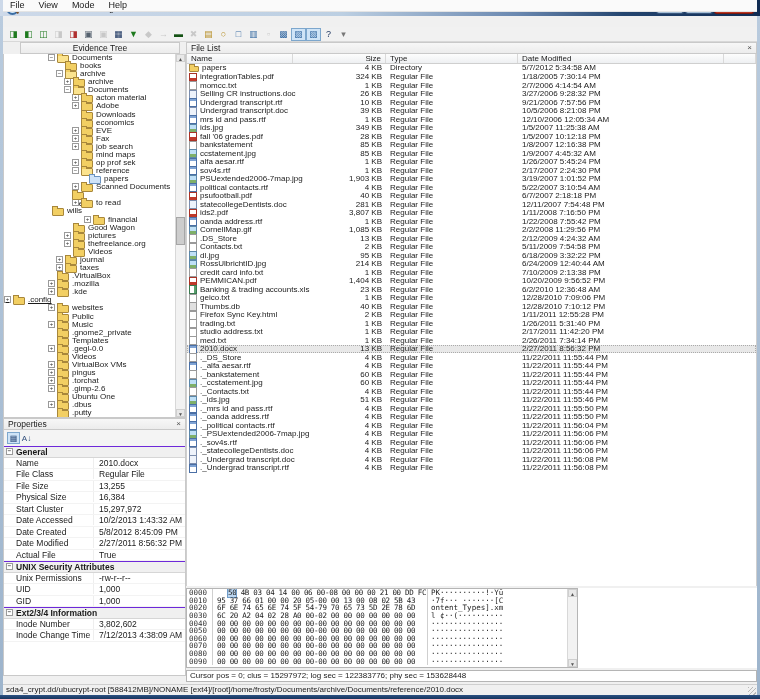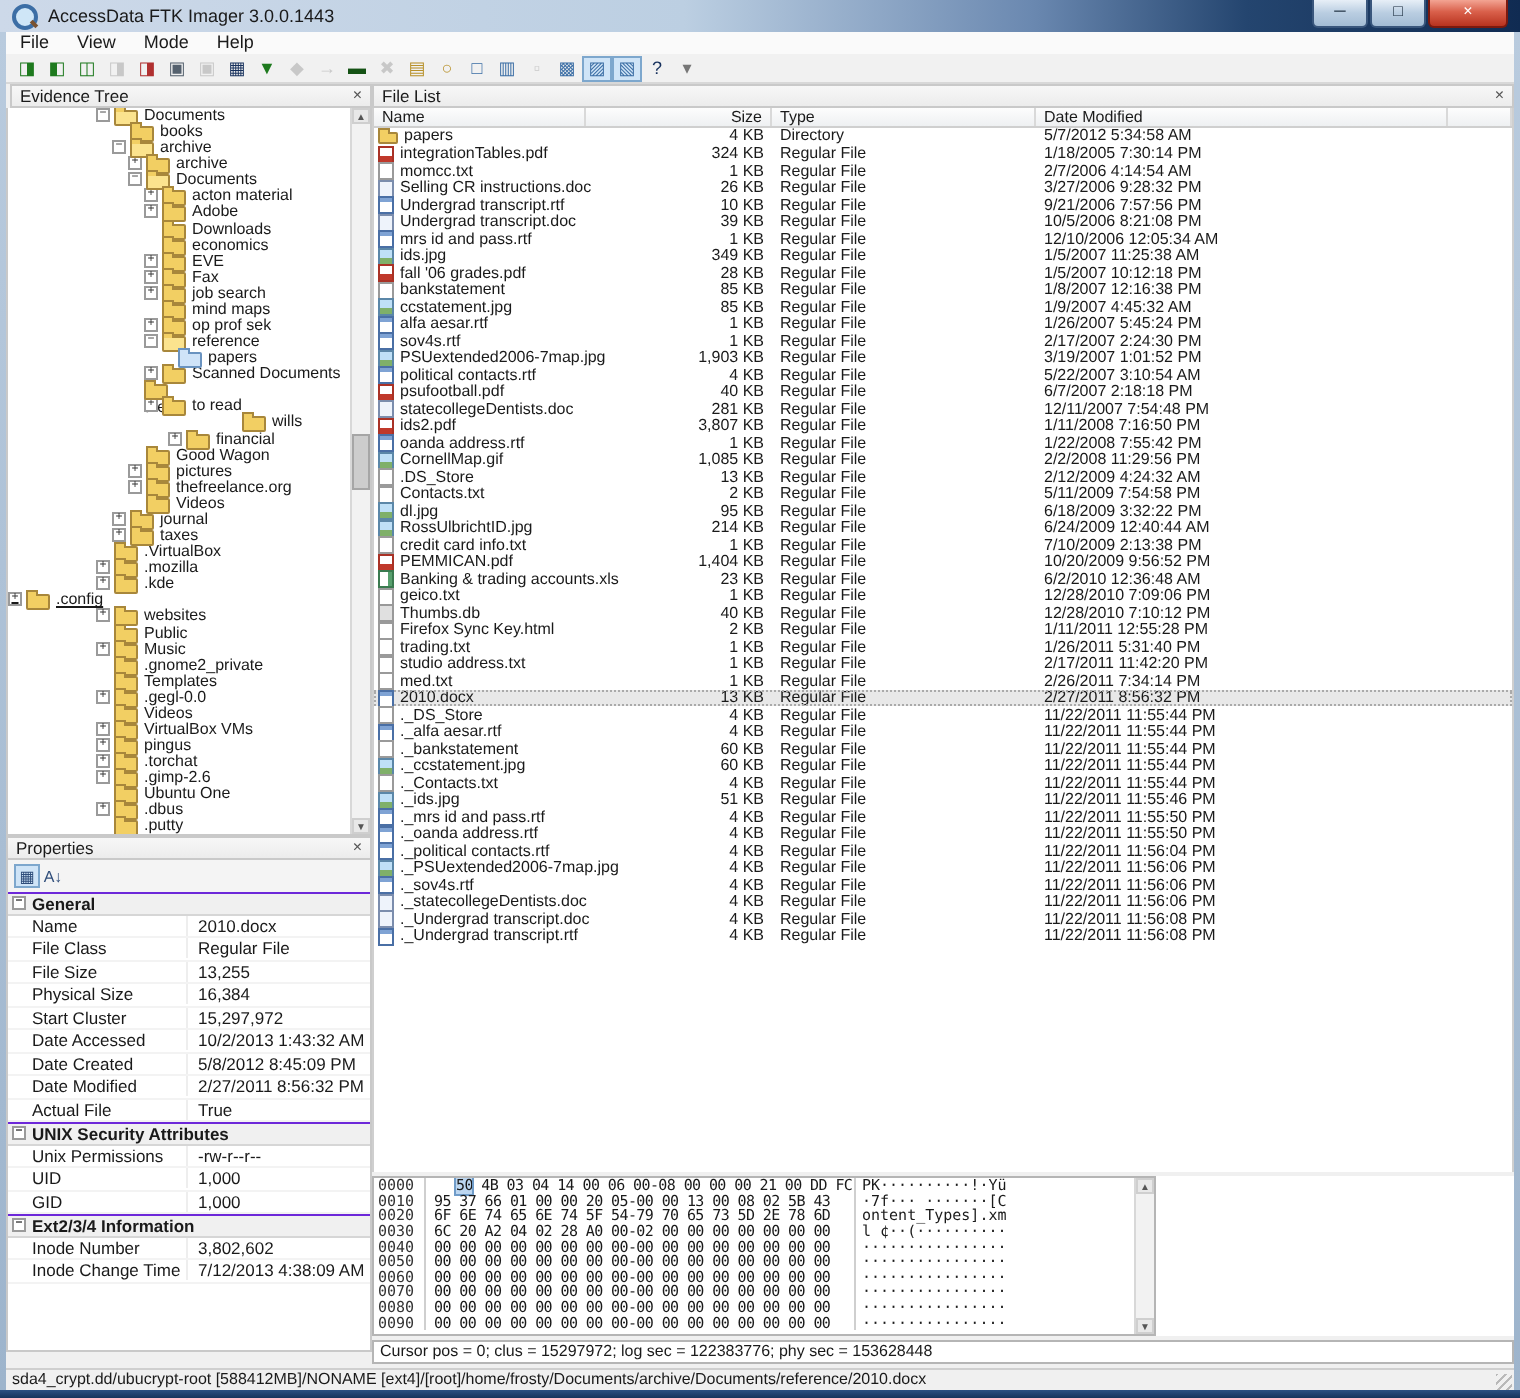--- a/index.html
+++ b/index.html
@@ -10,21 +10,21 @@
     background:linear-gradient(90deg,#cdd9e9 0%,#bccfe2 45%,#6a88b0 68%,#24456f 82%,#102b52 100%);
     display:flex;align-items:center;font-size:9px;}
   .app-icon{width:9px;height:9px;margin:0 5px 0 6px;border:2px solid #3c6ea5;border-radius:50%;
     position:relative;background:#cfe6f7;flex:none;}
   .app-icon::after{content:"";position:absolute;left:7px;top:7px;width:4px;height:2px;background:#7a5230;transform:rotate(45deg);}
   #title-text{white-space:nowrap;}
   #win-buttons{position:absolute;right:6px;top:0;display:flex;}
   .wbtn{width:26px;height:13px;border:1px solid #39567c;border-top:none;border-radius:0 0 3px 3px;
     background:linear-gradient(#e7eff7,#b9cde1 50%,#a3bcd4);font-size:8px;line-height:11px;text-align:center;color:#123;margin-left:1px;}
   .wbtn.close{width:38px;background:linear-gradient(#f3a493,#d9604b 45%,#b8331f);color:#fff;border-color:#7c190e;}
-  #menubar{position:absolute;left:3px;top:16px;width:754px;height:11px;background:#fafafa;
+  #menubar{position:absolute;left:3px;top:0;width:754px;height:11px;background:#fafafa;
     display:flex;align-items:center;font-size:9px;border-bottom:1px solid #e4e4e4;}
   .menu-item{padding:0 7px;line-height:11px;}
   #toolbar{position:absolute;left:3px;top:27px;width:754px;height:15px;background:#f1f1f1;
     border-bottom:1px solid #d8d8d8;display:flex;align-items:center;padding-left:3px;box-sizing:border-box;}
   .tbtn{width:15px;height:13px;display:flex;align-items:center;justify-content:center;
     font-size:9px;line-height:13px;border:1px solid transparent;box-sizing:border-box;flex:none;background:none;padding:0;}
   .tbtn.pressed{background:#cfe4f7;border-color:#7da7cd;}
   .tbtn.disabled{opacity:.33;filter:grayscale(1);}
   .tc-green{color:#1e7a1e}.tc-red{color:#b03030}.tc-slate{color:#55616e}.tc-navy{color:#16305c}
   .tc-darkgreen{color:#145214}.tc-olive{color:#b8912a}.tc-blue{color:#3b6ea5}.tc-gray{color:#777}
@@ -153,21 +153,21 @@
       <button class="tbtn tc-blue">▩</button>
       <button class="tbtn tc-blue pressed">▨</button>
       <button class="tbtn tc-blue pressed">▧</button>
       <button class="tbtn tc-navy">?</button>
       <button class="tbtn tc-gray">▾</button>
     </div>
 
   <div id="lframe"></div>
   <div id="rframe"></div>
 
-  <div class="panel-hdr" style="left:5px;top:42px;width:181px;">
+  <div class="panel-hdr" style="left:20px;top:42px;width:160px;flex-direction:column;">
     <span>Evidence Tree</span>
     <span class="panel-close">×</span>
   </div>
   <div id="tree">
     <div id="tree-rows">
         <div class="trow" style="padding-left: 44px;">
           <span class="exp">−</span>
           <span class="fold open"></span>
           <span class="tlabel">Documents</span>
         </div>
@@ -254,21 +254,21 @@
         <div class="trow" style="padding-left: 68px; flex-direction: column;">
           <span class="exp-sp"></span>
           <span class="fold"></span>
           <span class="tlabel">thesis</span>
         </div>
         <div class="trow" style="padding-left: 68px;">
           <span class="exp">+</span>
           <span class="fold"></span>
           <span class="tlabel">to read</span>
         </div>
-        <div class="trow" style="padding-left: 108px;">
+        <div class="trow" style="padding-left: 39px;">
           <span class="exp-sp"></span>
           <span class="fold"></span>
           <span class="tlabel">wills</span>
         </div>
         <div class="trow" style="padding-left: 80px;">
           <span class="exp">+</span>
           <span class="fold"></span>
           <span class="tlabel">financial</span>
         </div>
         <div class="trow" style="padding-left: 60px;">

